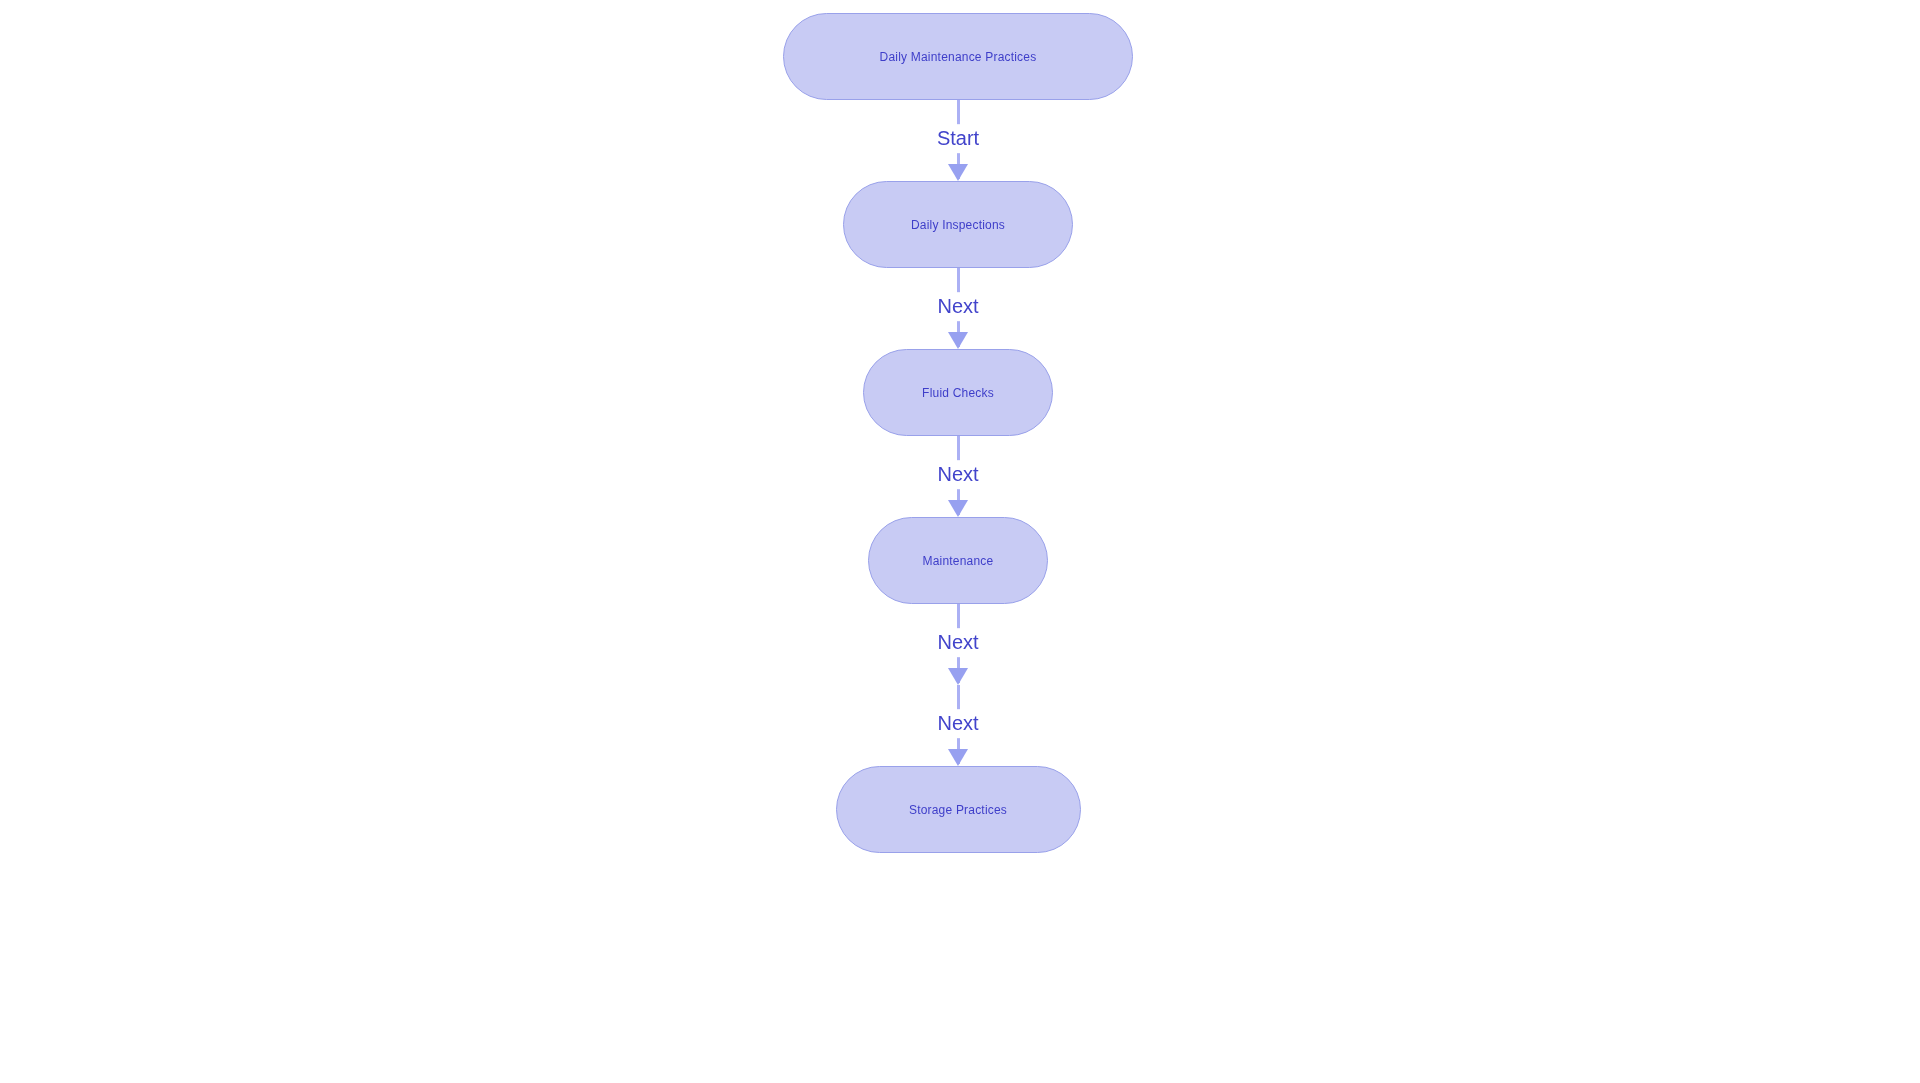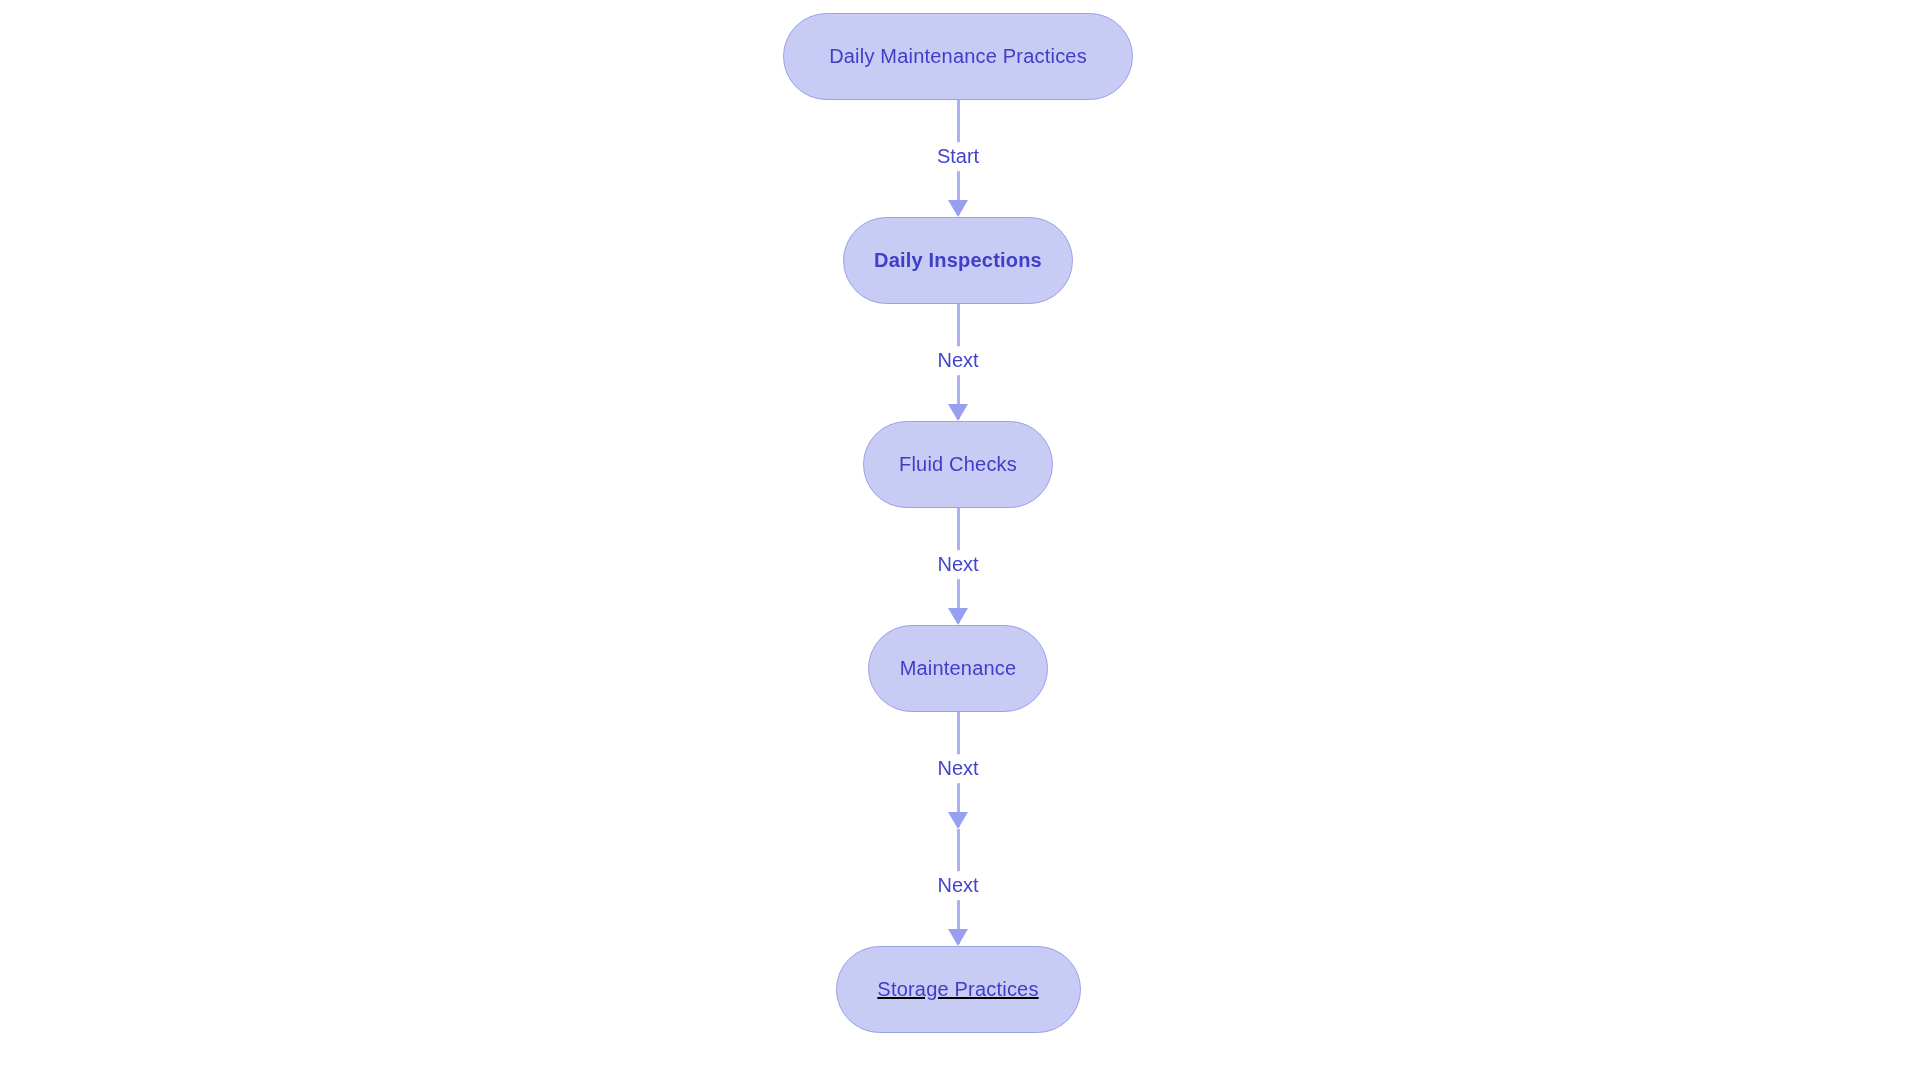--- a/index.html
+++ b/index.html
@@ -28,33 +28,33 @@
     border-radius:44px;
     background:var(--node-fill);
     border:1.5px solid var(--node-border);
     display:flex;
     align-items:center;
     justify-content:center;
     flex:none;
   }
   .node span{
     color:var(--node-text);
-    font-size:20px;
+    font-size:12px;
     letter-spacing:0.2px;
     white-space:nowrap;
   }
   .w1{width:350px;}
-  .w2{width:230px;font-weight:bold;}
+  .w2{width:230px;}
   .w3{width:190px;}
   .w4{width:180px;}
   .w5{width:268px;}
-  .w6{width:245px;text-decoration:underline;}
+  .w6{width:245px;}
   .connector{
     position:relative;
-    height:117px;
+    height:81px;
     width:120px;
     flex:none;
     text-align:right;
   }
   .edge-line{
     position:absolute;
     left:50%;
     top:0;
     bottom:2px;
     width:3px;

